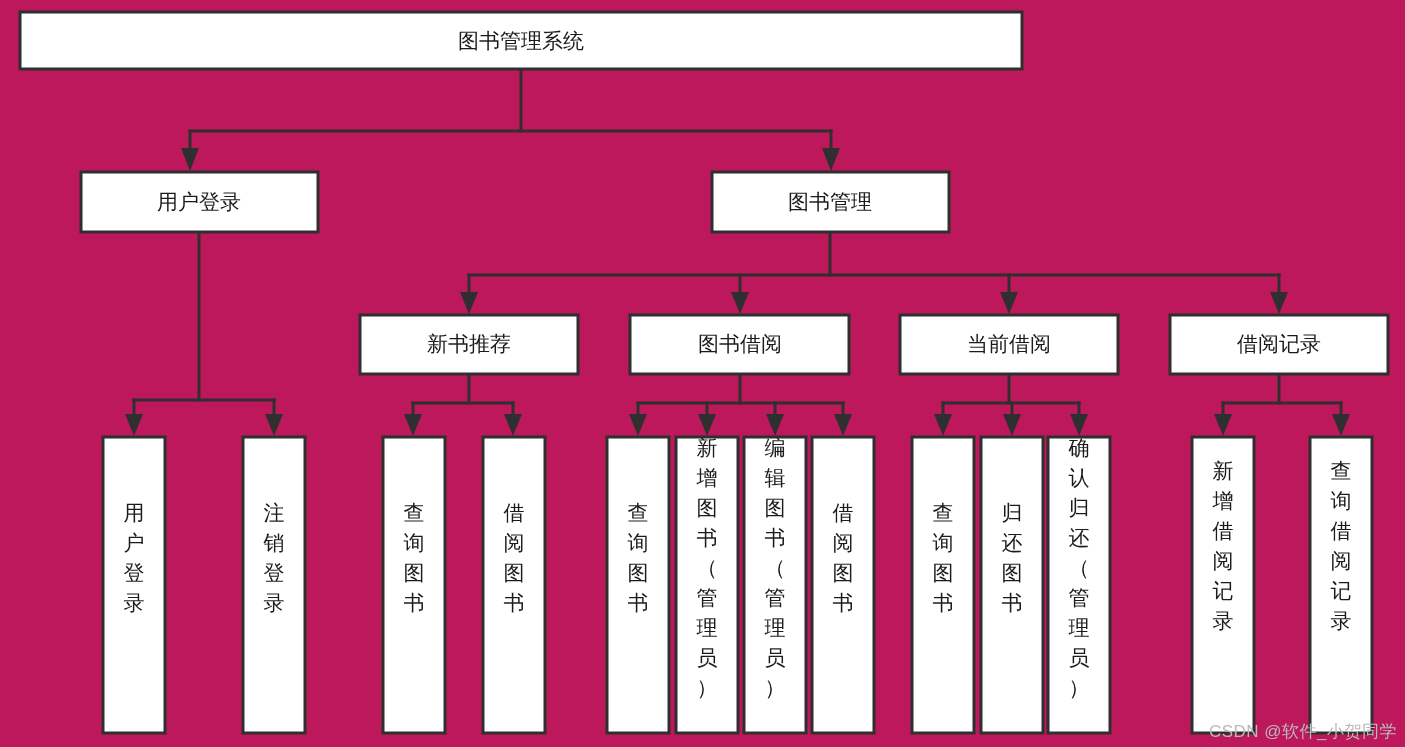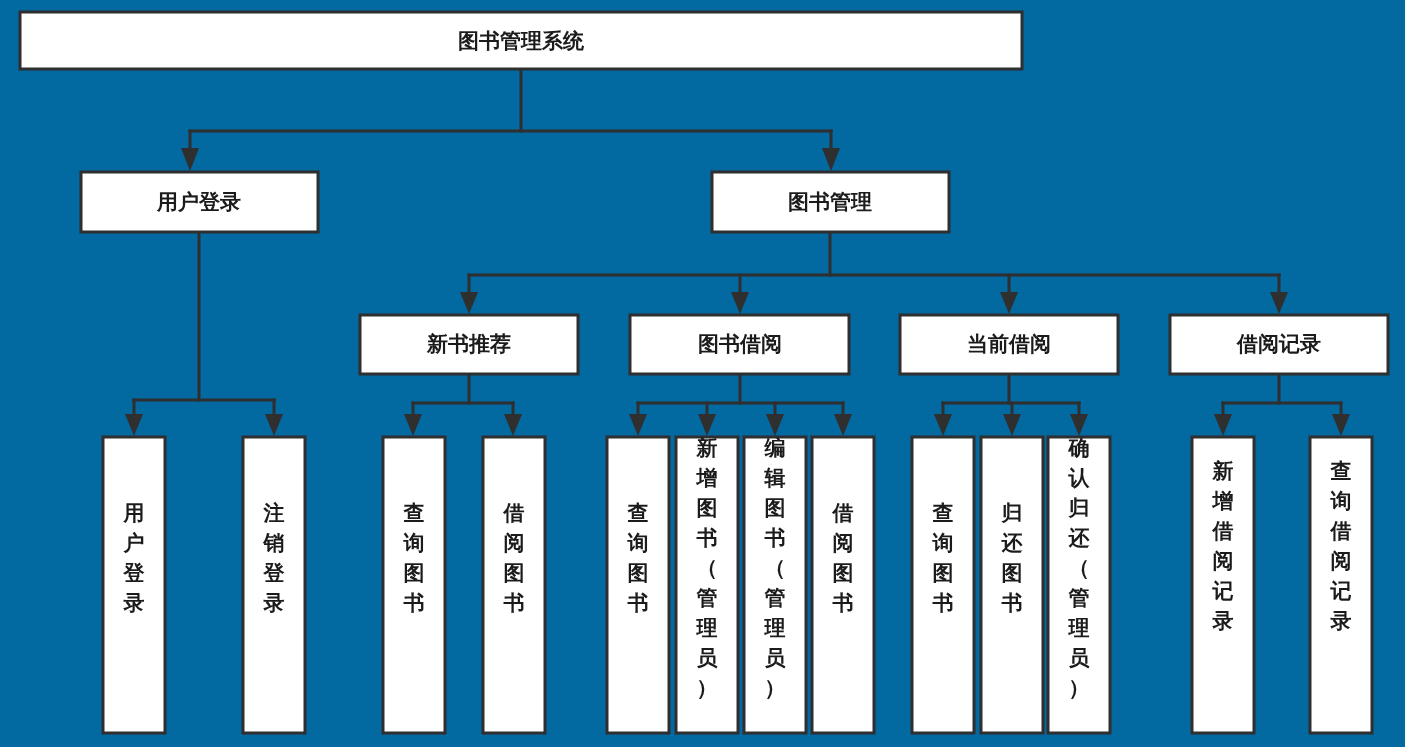--- a/index.html
+++ b/index.html
@@ -2,21 +2,21 @@
 <html><head>
 <meta charset="utf-8">
 <title>图书管理系统 结构图</title>
 <style>
   html,body{margin:0;padding:0;background:#ffffff;}
   body{
     width:1405px;height:747px;overflow:hidden;
     font-family:"Liberation Sans","DejaVu Sans",sans-serif;
     -webkit-font-smoothing:antialiased;
   }
-  #diagram-root{position:relative;width:1405px;height:747px;background:#0369a1;font-weight:bold;}
+  #diagram-root{position:relative;width:1405px;height:747px;background:#be185d;}
   svg.diagram{position:absolute;left:0;top:0;width:1405px;height:747px;display:block;}
   .node-box{fill:#ffffff;stroke:#2f2f2f;stroke-width:3;}
   .connector{stroke:#2f2f2f;stroke-width:3;fill:none;stroke-linecap:square;}
   .arrow-head{fill:#2f2f2f;stroke:none;}
   .node-label{
     font-family:"Liberation Sans","DejaVu Sans",sans-serif;
     font-size:21px;fill:#1b1b1b;
     text-anchor:middle;dominant-baseline:middle;
   }
   .leaf-label{
@@ -204,14 +204,15 @@
         <text class="leaf-label" x="1223" y="478"><tspan x="1223" dy="0">新</tspan><tspan x="1223" dy="30">增</tspan><tspan x="1223" dy="30">借</tspan><tspan x="1223" dy="30">阅</tspan><tspan x="1223" dy="30">记</tspan><tspan x="1223" dy="30">录</tspan></text>
       </g>
       <g>
         <rect class="node-box" x="1310" y="437" width="62" height="296"></rect>
         <text class="leaf-label" x="1341" y="478"><tspan x="1341" dy="0">查</tspan><tspan x="1341" dy="30">询</tspan><tspan x="1341" dy="30">借</tspan><tspan x="1341" dy="30">阅</tspan><tspan x="1341" dy="30">记</tspan><tspan x="1341" dy="30">录</tspan></text>
       </g>
     </g>
 
   </svg>
 
+  <div class="watermark">CSDN @软件_小贺同学</div>
 
 </div>
 
 </body></html>

